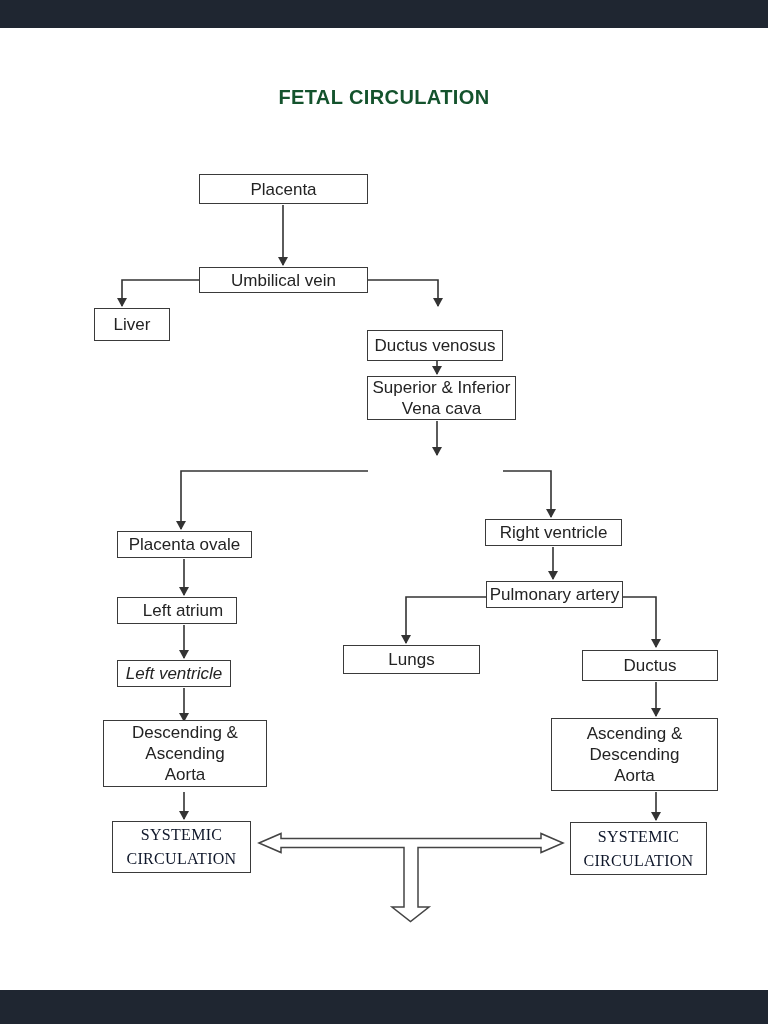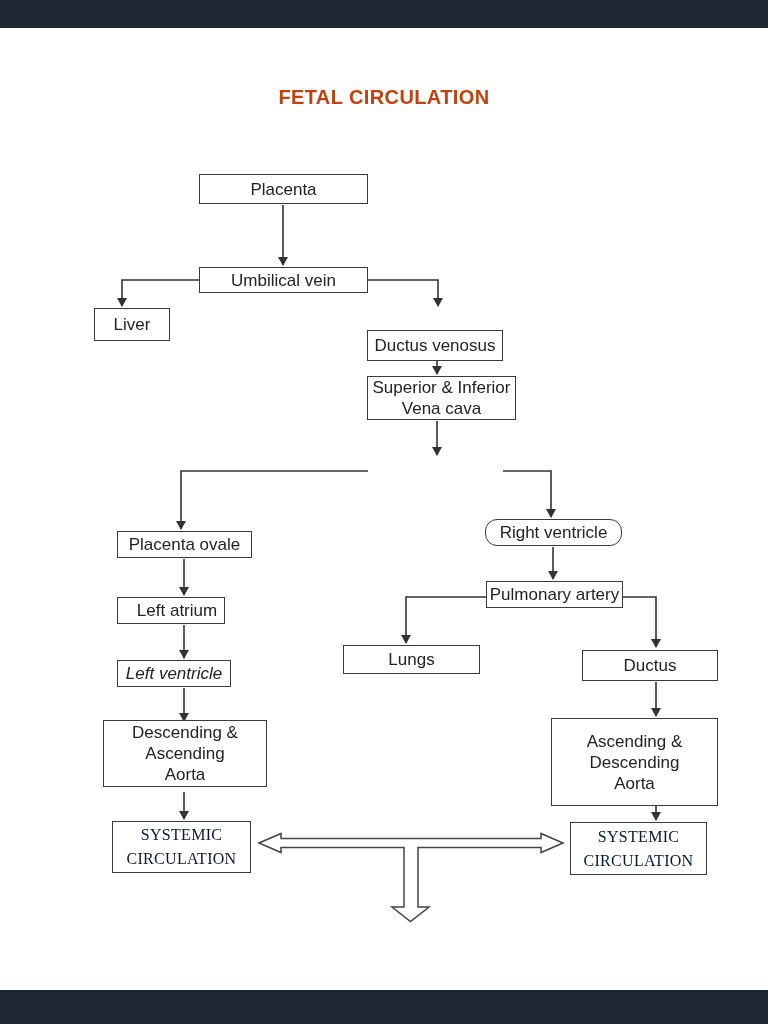--- a/index.html
+++ b/index.html
@@ -22,21 +22,21 @@
   .title {
     position: absolute;
     top: 86px;
     left: 0;
     width: 768px;
     margin: 0;
     text-align: center;
     font-size: 20px;
     font-weight: bold;
     letter-spacing: 0.4px;
-    color: #c2410c;
+    color: #14532d;
   }
   .connectors {
     position: absolute;
     top: 0; left: 0;
     width: 768px;
     height: 1024px;
   }
   .node {
     position: absolute;
     box-sizing: border-box;
@@ -105,39 +105,39 @@
   <div class="node" style="left:94px; top:308px; width:76px; height:33px;">Liver</div>
 
   <div class="node" style="left:367px; top:308px; width:136px; height:31px;margin-top:22px;">Ductus venosus</div>
 
   <div class="node" style="left:367px; top:376px; width:149px; height:44px;">Superior &amp; Inferior
 Vena cava</div>
 
 
   <div class="node" style="left:117px; top:531px; width:135px; height:27px;">Placenta ovale</div>
 
-  <div class="node" style="left:117px; top:597px; width:108px; height:27px;padding-left:12px;">Left atrium</div>
+  <div class="node" style="left:117px; top:597px; width:120px; height:27px;padding-left:12px;">Left atrium</div>
 
   <div class="node" style="left:117px; top:660px; width:114px; height:27px;font-style:italic;">Left ventricle</div>
 
   <div class="node" style="left:103px; top:720px; width:164px; height:67px;">Descending &amp;
 Ascending
 Aorta</div>
 
   <div class="node serif" style="left:112px; top:821px; width:139px; height:52px;">SYSTEMIC
 CIRCULATION</div>
 
-  <div class="node" style="left:485px; top:519px; width:137px; height:27px;border-radius:12px;">Right ventricle</div>
+  <div class="node" style="left:485px; top:519px; width:137px; height:27px;">Right ventricle</div>
 
   <div class="node" style="left:486px; top:581px; width:137px; height:27px;">Pulmonary artery</div>
 
   <div class="node" style="left:343px; top:645px; width:137px; height:29px;">Lungs</div>
 
   <div class="node" style="left:582px; top:650px; width:136px; height:31px;">Ductus</div>
 
-  <div class="node" style="left:551px; top:718px; width:167px; height:88px;">Ascending &amp;
+  <div class="node" style="left:551px; top:718px; width:167px; height:73px;">Ascending &amp;
 Descending
 Aorta</div>
 
   <div class="node serif" style="left:570px; top:822px; width:137px; height:53px;">SYSTEMIC
 CIRCULATION</div>
 
 </div>
 
 </body></html>

